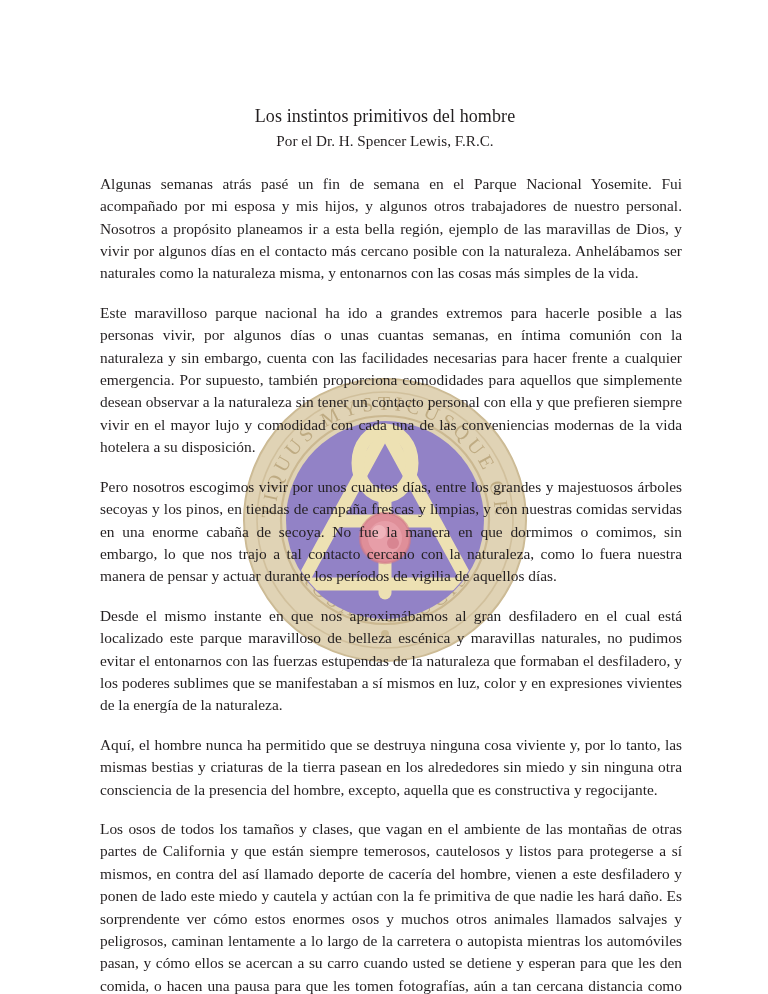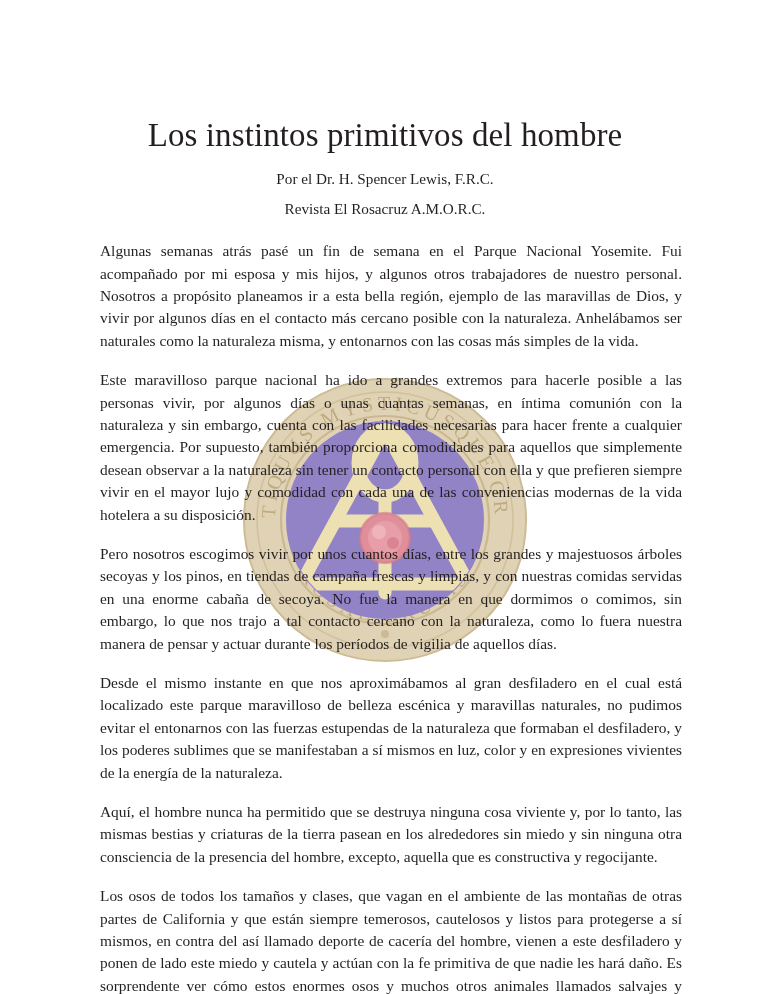--- a/index.html
+++ b/index.html
@@ -46,30 +46,30 @@
     top: 0;
     width: 594px;
     z-index: 2;
   }
 
   .title-block {
     text-align: center;
     padding-top: 106px;
   }
   .doc-title {
-    font-size: 33px;
+    font-size: 18px;
     line-height: 1.18;
     font-weight: normal;
-    margin: 10px;
+    margin: 0;
     letter-spacing: 0.1px;
   }
   .doc-byline {
     font-size: 15.2px;
     line-height: 1.42;
-    margin: 8px;
+    margin: 0;
     padding-top: 3px;
   }
   .doc-source {
     font-size: 15.2px;
     line-height: 1.42;
     margin: 0;
   }
 
   .body-copy {
     padding-top: 21px;
@@ -142,21 +142,20 @@
 
       <circle cx="142" cy="142" r="141" fill="#ffffff" opacity="0.07"></circle>
     </svg>
   </div>
 
   <div class="content">
 
     <div class="title-block">
       <h1 class="doc-title">Los instintos primitivos del hombre</h1>
       <p class="doc-byline">Por el Dr. H. Spencer Lewis, F.R.C.</p>
-      <p class="doc-source">Revista El Rosacruz A.M.O.R.C.</p>
     </div>
 
     <div class="body-copy">
       <p>Algunas semanas atrás pasé un fin de semana en el Parque Nacional Yosemite. Fui acompañado por mi esposa y mis hijos, y algunos otros trabajadores de nuestro personal. Nosotros a propósito planeamos ir a esta bella región, ejemplo de las maravillas de Dios, y vivir por algunos días en el contacto más cercano posible con la naturaleza. Anhelábamos ser naturales como la naturaleza misma, y entonarnos con las cosas más simples de la vida.</p>
       <p>Este maravilloso parque nacional ha ido a grandes extremos para hacerle posible a las personas vivir, por algunos días o unas cuantas semanas, en íntima comunión con la naturaleza y sin embargo, cuenta con las facilidades necesarias para hacer frente a cualquier emergencia. Por supuesto, también proporciona comodidades para aquellos que simplemente desean observar a la naturaleza sin tener un contacto personal con ella y que prefieren siempre vivir en el mayor lujo y comodidad con cada una de las conveniencias modernas de la vida hotelera a su disposición.</p>
       <p>Pero nosotros escogimos vivir por unos cuantos días, entre los grandes y majestuosos árboles secoyas y los pinos, en tiendas de campaña frescas y limpias, y con nuestras comidas servidas en una enorme cabaña de secoya. No fue la manera en que dormimos o comimos, sin embargo, lo que nos trajo a tal contacto cercano con la naturaleza, como lo fuera nuestra manera de pensar y actuar durante los períodos de vigilia de aquellos días.</p>
       <p>Desde el mismo instante en que nos aproximábamos al gran desfiladero en el cual está localizado este parque maravilloso de belleza escénica y maravillas naturales, no pudimos evitar el entonarnos con las fuerzas estupendas de la naturaleza que formaban el desfiladero, y los poderes sublimes que se manifestaban a sí mismos en luz, color y en expresiones vivientes de la energía de la naturaleza.</p>
       <p>Aquí, el hombre nunca ha permitido que se destruya ninguna cosa viviente y, por lo tanto, las mismas bestias y criaturas de la tierra pasean en los alrededores sin miedo y sin ninguna otra consciencia de la presencia del hombre, excepto, aquella que es constructiva y regocijante.</p>
       <p>Los osos de todos los tamaños y clases, que vagan en el ambiente de las montañas de otras partes de California y que están siempre temerosos, cautelosos y listos para protegerse a sí mismos, en contra del así llamado deporte de cacería del hombre, vienen a este desfiladero y ponen de lado este miedo y cautela y actúan con la fe primitiva de que nadie les hará daño. Es sorprendente ver cómo estos enormes osos y muchos otros animales llamados salvajes y peligrosos, caminan lentamente a lo largo de la carretera o autopista mientras los automóviles pasan, y cómo ellos se acercan a su carro cuando usted se detiene y esperan para que les den comida, o hacen una pausa para que les tomen fotografías, aún a tan cercana distancia como para estar en verdadero contacto con usted.</p>
     </div>

